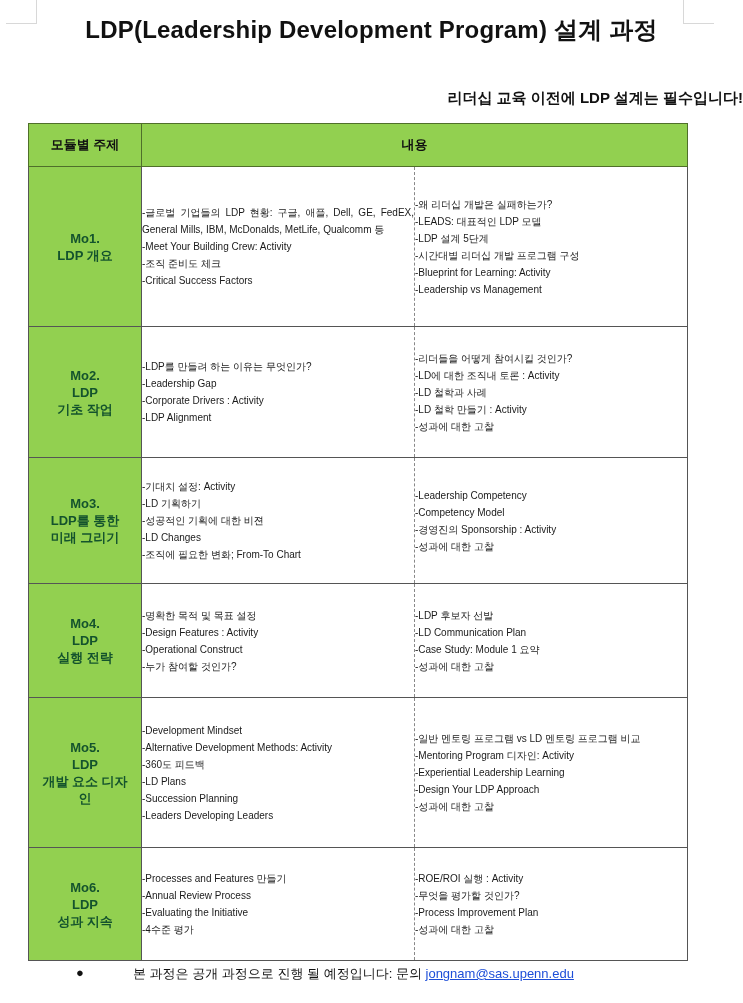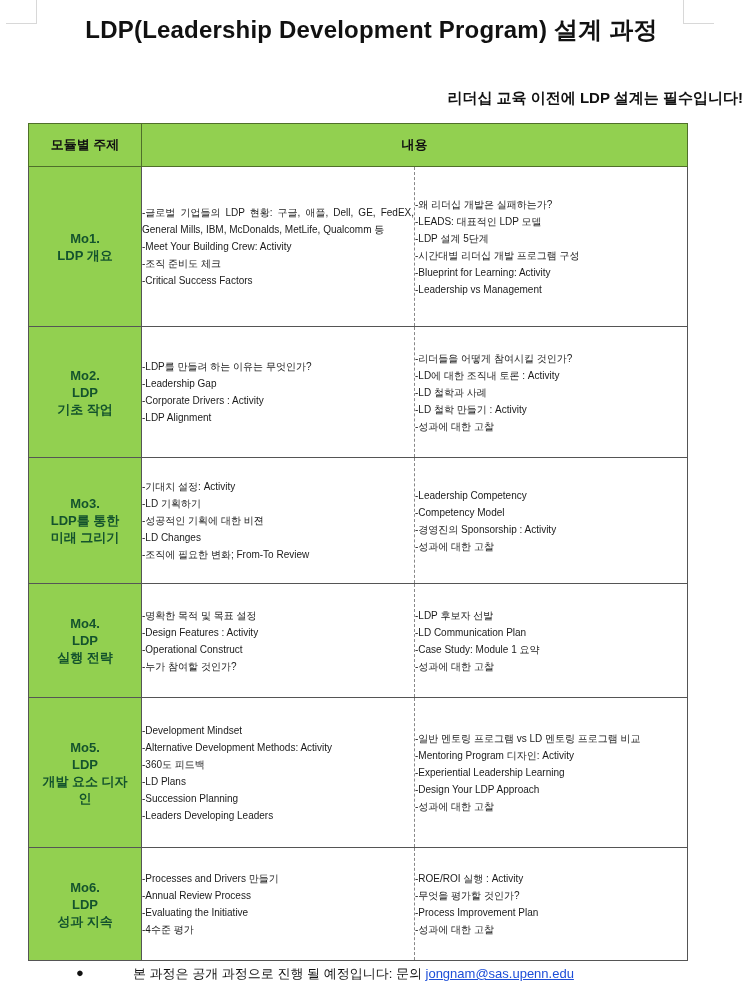--- a/index.html
+++ b/index.html
@@ -117,21 +117,21 @@
       <td class="module">
         <span class="line">Mo3.</span>
         <span class="line">LDP를 통한</span>
         <span class="line">미래 그리기</span>
       </td>
       <td class="content left">
         <span class="line">-기대치 설정: Activity</span>
         <span class="line">-LD 기획하기</span>
         <span class="line">-성공적인 기획에 대한 비젼</span>
         <span class="line">-LD Changes</span>
-        <span class="line">-조직에 필요한 변화; From-To Review</span>
+        <span class="line">-조직에 필요한 변화; From-To Chart</span>
       </td>
       <td class="content right">
         <span class="line">-Leadership Competency</span>
         <span class="line">-Competency Model</span>
         <span class="line">-경영진의 Sponsorship : Activity</span>
         <span class="line">-성과에 대한 고찰</span>
       </td>
     </tr>
 
     <tr style="height:114px">
@@ -177,21 +177,21 @@
       </td>
     </tr>
 
     <tr style="height:113px">
       <td class="module">
         <span class="line">Mo6.</span>
         <span class="line">LDP</span>
         <span class="line">성과 지속</span>
       </td>
       <td class="content left">
-        <span class="line">-Processes and Drivers 만들기</span>
+        <span class="line">-Processes and Features 만들기</span>
         <span class="line">-Annual Review Process</span>
         <span class="line">-Evaluating the Initiative</span>
         <span class="line">-4수준 평가</span>
       </td>
       <td class="content right">
         <span class="line">-ROE/ROI 실행 : Activity</span>
         <span class="line">-무엇을 평가할 것인가?</span>
         <span class="line">-Process Improvement Plan</span>
         <span class="line">-성과에 대한 고찰</span>
       </td>

